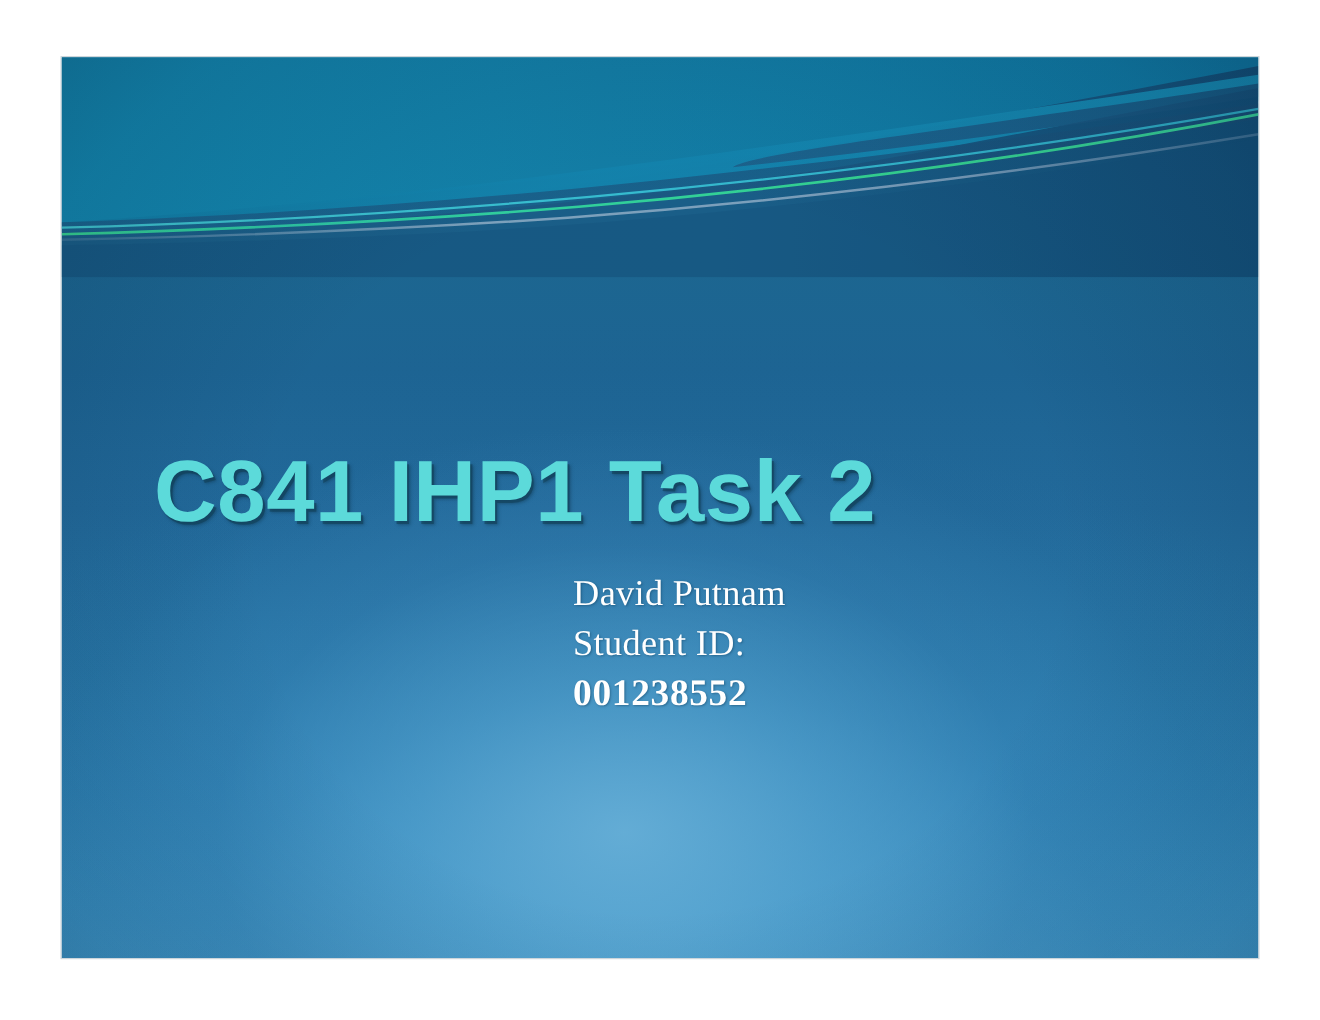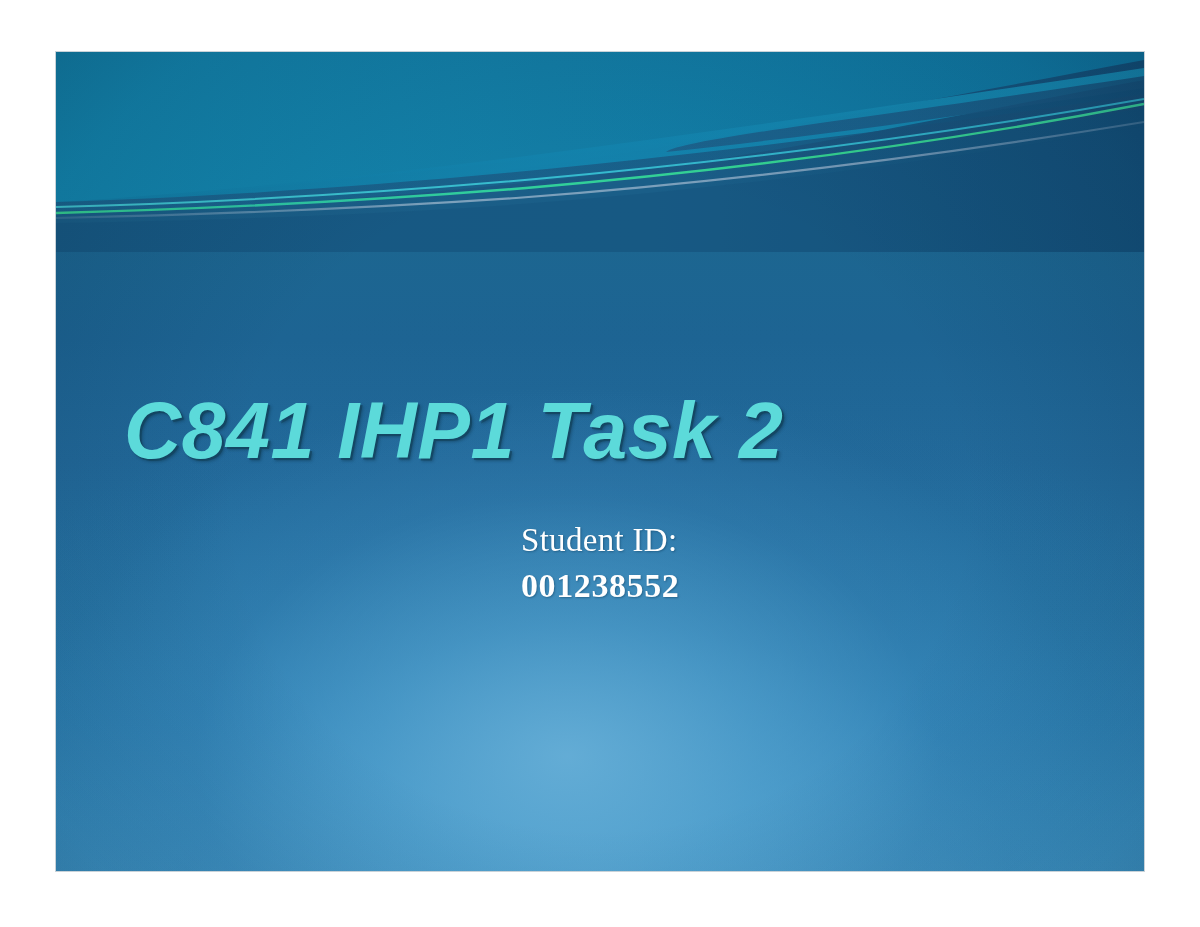--- a/index.html
+++ b/index.html
@@ -91,32 +91,31 @@
   .flow-graphic svg { display: block; width: 100%; height: 100%; }
 
   
   .title-block {
     position: absolute;
     left: 68px;
     top: 333px;
     width: 940px;
   }
   .slide-title {
-    margin: 0;
+    margin: 16px;
     font-family: "Liberation Sans", sans-serif;
     font-weight: 700;
     font-size: 79px;
     line-height: 92px;
     letter-spacing: 0.5px;
     color: #5cdada;
     text-shadow:
       2px 2px 0 rgba(16,62,84,0.55),
       3px 3px 3px rgba(10,45,66,0.40);
     white-space: nowrap;
-    font-style: italic;
   }
 
   
   .subtitle-block {
     position: absolute;
     left: 465px;
     top: 466px;
     width: 560px;
   }
   .subtitle-line {
@@ -212,18 +211,19 @@
     </div>
 
     <div class="slide-glow"></div>
     <div class="slide-vignette"></div>
 
     <div class="title-block">
       <h1 class="slide-title">C841 IHP1 Task 2</h1>
     </div>
 
     <div class="subtitle-block">
+      <p class="subtitle-line">David Putnam</p>
       <p class="subtitle-line">Student ID:</p>
       <p class="subtitle-line id-number">001238552</p>
     </div>
 
   </div>
 </div>
 
 </body></html>

